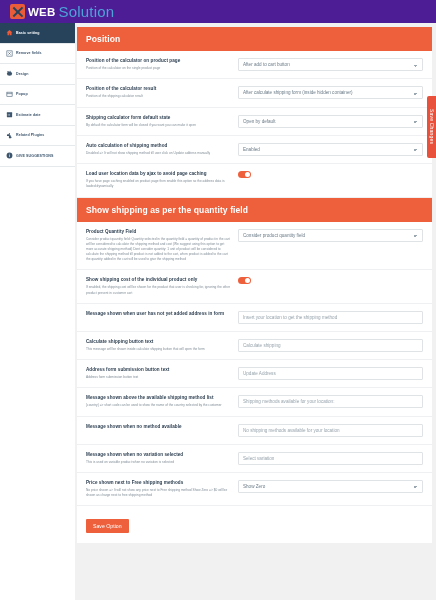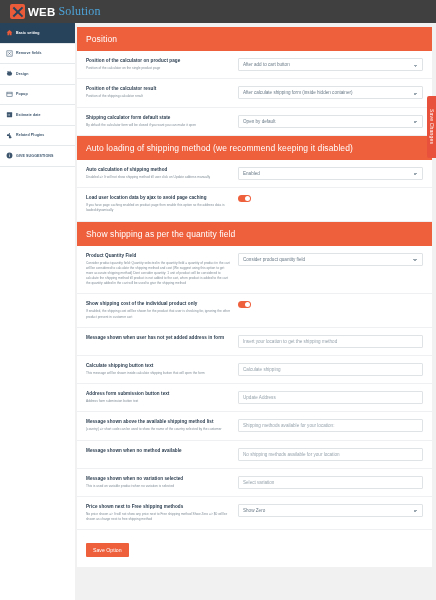--- a/index.html
+++ b/index.html
@@ -6,38 +6,38 @@
   html, body {
     width: 436px; height: 600px;
     background: #f1f1f1;
     font-family: "Liberation Sans", sans-serif;
     overflow: hidden;
   }
   #app { width: 436px; height: 600px; position: relative; background: #fff; }
 
   
   .topbar {
-    height: 23px; background: #404040;
+    height: 23px; background: #4c1d95;
     display: flex; align-items: center;
     padding-left: 10px;
   }
   .logo-wrap { display: flex; align-items: center; gap: 3px; }
   .logo-mark {
     width: 15px; height: 15px; position: relative;
     background: #ea5b3a; border-radius: 2px;
   }
   .logo-mark::before, .logo-mark::after {
     content: ""; position: absolute; left: 50%; top: 50%;
     width: 2.2px; height: 13px; background: #27435c;
     transform-origin: center;
   }
   .logo-mark::before { transform: translate(-50%,-50%) rotate(45deg); }
   .logo-mark::after  { transform: translate(-50%,-50%) rotate(-45deg); }
   .logo-web { color: #fff; font-weight: bold; font-size: 11.5px; letter-spacing: .2px; }
-  .logo-sol { color: #4da3d8; font-size: 12px; letter-spacing: .2px; font-family: Liberation Serif, serif; }
+  .logo-sol { color: #4da3d8; font-size: 15px; letter-spacing: .2px; }
 
   
   .body-split { display: flex; height: 577px; }
 
   
   .sidebar { width: 75px; background: #fff; flex: 0 0 75px; }
   .side-item {
     display: flex; align-items: center; gap: 3px;
     height: 20.5px; padding-left: 6px;
     border-bottom: 1px solid #e6e9ec;
@@ -56,21 +56,21 @@
   
   .main {
     flex: 1; background: #f1f1f1;
     padding: 4px 4px 0 2px;
     overflow: hidden;
   }
   .panel { background: #fff; }
 
   .sec-head {
     background: #ee5f3c; color: #fff;
-    font-size: 8.5px; font-weight: normal;
+    font-size: 8.5px; font-weight: bold;
     padding: 7px 9px; letter-spacing: .1px;
   }
 
   .row {
     display: flex; align-items: flex-start;
     border-bottom: 1px solid #eef0f2;
     padding: 7px 9px 7px 9px;
     min-height: 27px;
   }
   .row:last-child { border-bottom: none; }
@@ -239,21 +239,20 @@
           </div>
           <div class="row">
             <div class="row-left">
               <div class="lbl">Shipping calculator form default state</div>
               <div class="desc">By default the calculator form will be closed if you want you can make it open</div>
             </div>
             <div class="row-right">
               <select class="ctl"><option>Open by default</option></select>
             </div>
           </div>
-          <div class="sec-head">Auto loading of shipping method (we recommend keeping it disabled)</div>
           <div class="row">
             <div class="row-left">
               <div class="lbl">Auto calculation of shipping method</div>
               <div class="desc">Disabled =&gt; It will not show shipping method till user click on Update address manually</div>
             </div>
             <div class="row-right">
               <select class="ctl"><option>Enabled</option></select>
             </div>
           </div>
           <div class="row">

